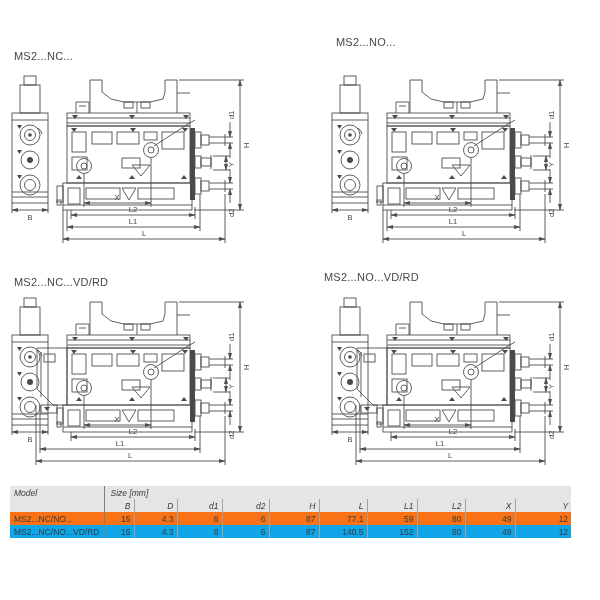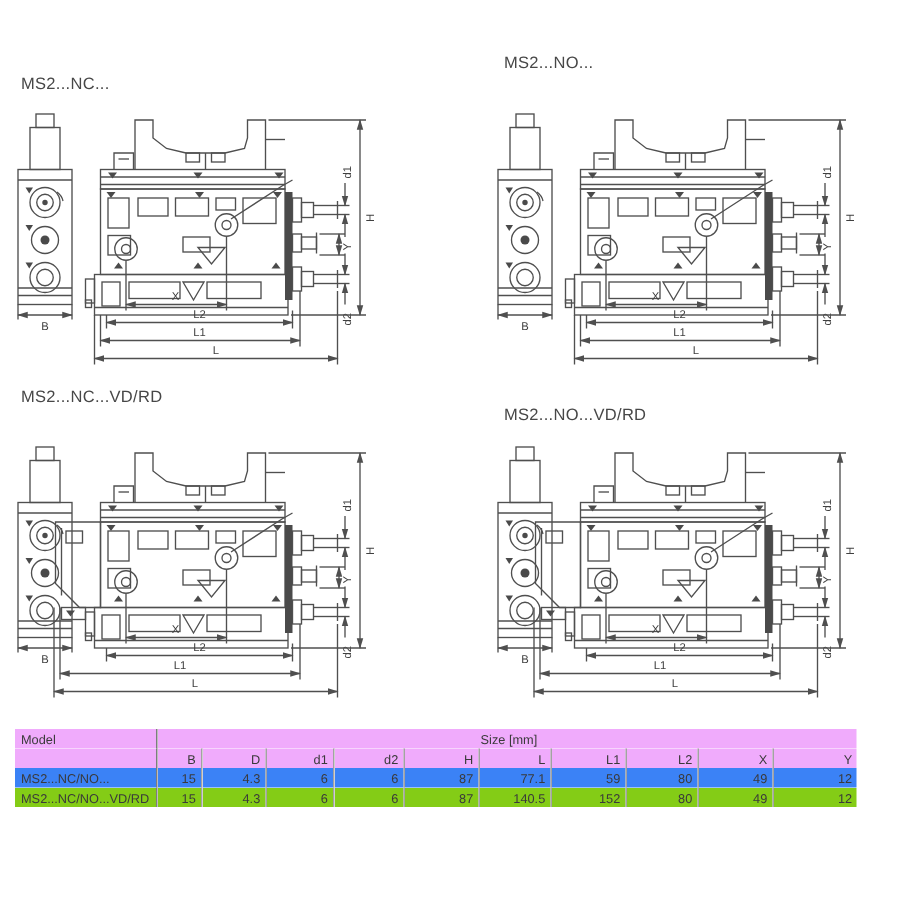--- a/index.html
+++ b/index.html
@@ -18,24 +18,24 @@
   
   .dim-table{
     position:absolute;left:10px;top:486px;width:561px;
     border-collapse:collapse;table-layout:fixed;
     font-size:8.5px;color:#3a3a3a;
   }
   .dim-table td{height:13px;padding:0 3px 0 0;vertical-align:middle;overflow:hidden;white-space:nowrap;}
   .dim-table .model-cell{text-align:left;padding-left:4px;border-right:1px solid #7d7d7d;}
   .dim-table .num{text-align:right;border-right:1px solid #a2a2a2;}
   .dim-table .num.last{border-right:none;}
-  .dim-table .size-span{text-align:center;padding-left:6px;}
-  .dim-table tr.hdr{background:#f0abfc;}
-  .dim-table tr.row-a{background:#3b82f6;}
-  .dim-table tr.row-b{background:#84cc16;}
+  .dim-table .size-span{text-align:left;padding-left:6px;}
+  .dim-table tr.hdr{background:#e5e5e5;font-style:italic;}
+  .dim-table tr.row-a{background:#f97316;}
+  .dim-table tr.row-b{background:#0ea5e9;}
 </style>
 </head>
 <body>
 
 <div class="sheet">
 
   <svg width="0" height="0" style="position:absolute" aria-hidden="true">
     <defs>
       <marker id="arr" viewBox="0 0 10 10" refX="9" refY="5" markerWidth="8" markerHeight="8" orient="auto-start-reverse">
         <path d="M0,2 L10,5 L0,8 z" fill="#4f4f4f"></path>
@@ -192,22 +192,22 @@
             <line x1="221" y1="132" x2="221" y2="181"></line>
           <line x1="32" y1="177" x2="221" y2="177" marker-start="url(#arr)" marker-end="url(#arr)"></line>
           <text x="126" y="174" text-anchor="middle" stroke="none">L</text>
         </g>
       </symbol>
     </defs>
   </svg>
 
   <div class="diagram-title" style="left:14px;top:50px">MS2...NC...</div>
   <div class="diagram-title" style="left:336px;top:36px">MS2...NO...</div>
-  <div class="diagram-title" style="left:14px;top:259px">MS2...NC...VD/RD</div>
-  <div class="diagram-title" style="left:336px;top:271px">MS2...NO...VD/RD</div>
+  <div class="diagram-title" style="left:14px;top:276px">MS2...NC...VD/RD</div>
+  <div class="diagram-title" style="left:324px;top:271px">MS2...NO...VD/RD</div>
 
   <svg class="valve-svg" style="left:4px;top:62px" viewBox="0 0 300 192">
       <use href="#valve-std"></use>
     </svg>
   <svg class="valve-svg" style="left:324px;top:62px" viewBox="0 0 300 192">
       <use href="#valve-std"></use>
     </svg>
   <svg class="valve-svg" style="left:4px;top:284px" viewBox="0 0 300 192">
       <use href="#valve-vdrd"></use>
     </svg>

